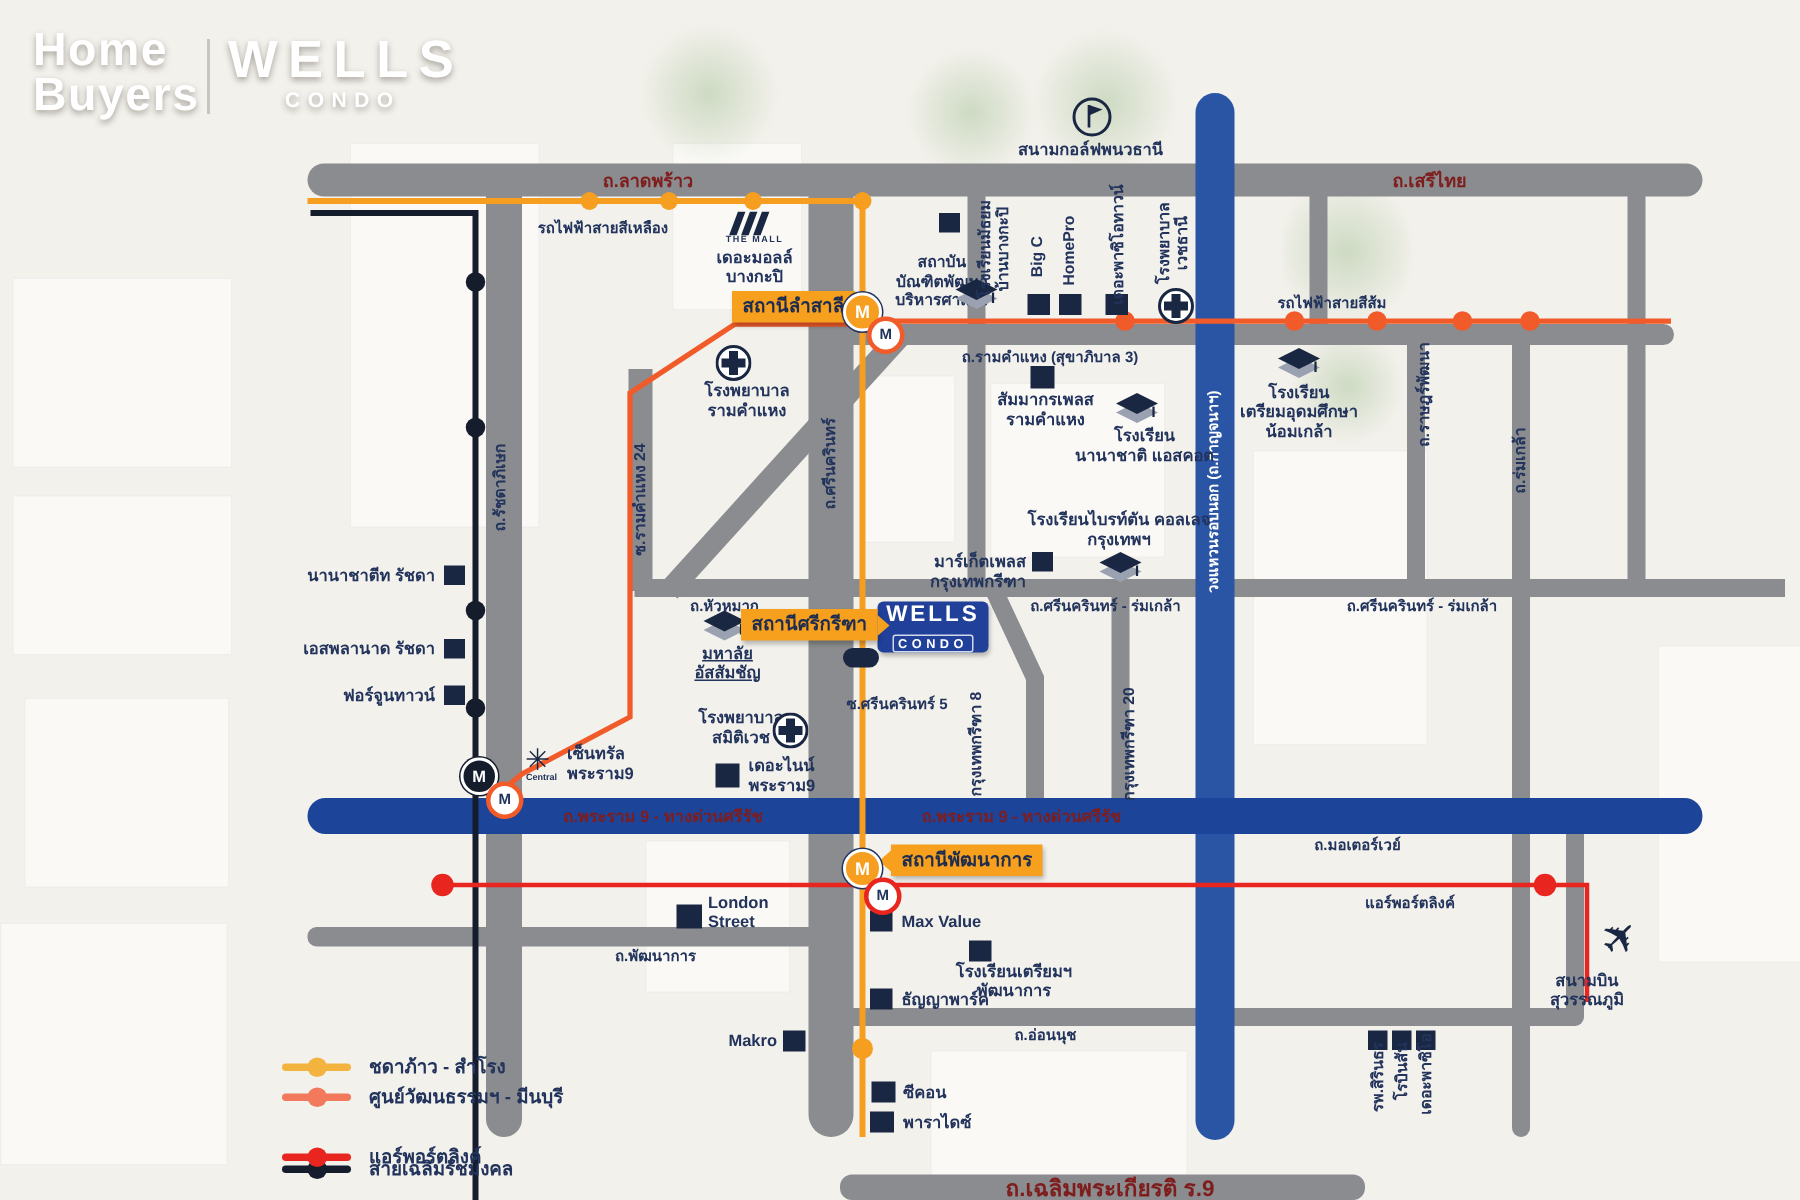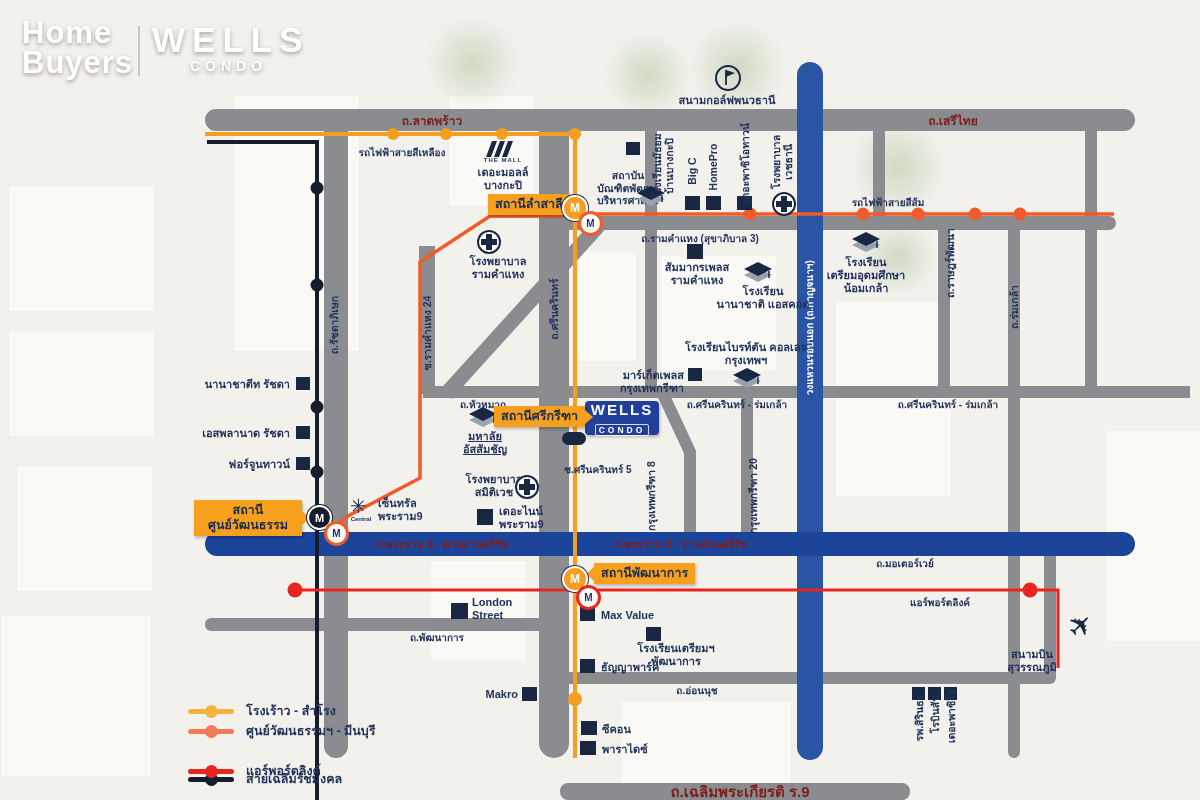--- a/index.html
+++ b/index.html
@@ -273,33 +273,31 @@
   <div class="poi la" style="left:602px;top:743px;">พาราไดซ์</div>
 
   <div class="sq" style="left:912px;top:687px;width:13px;height:13px;"></div>
   <div class="rot" style="left:884px;top:712px;width:70px;">รพ.สิรินธร</div>
   <div class="sq" style="left:928px;top:687px;width:13px;height:13px;"></div>
   <div class="rot" style="left:900px;top:708px;width:70px;">โรบินสัน</div>
   <div class="sq" style="left:944px;top:687px;width:13px;height:13px;"></div>
   <div class="rot" style="left:916px;top:710px;width:70px;">เดอะพาซิโอ</div>
 
   <div class="icon" style="left:1068px;top:608px;font-size:30px;color:#1a2742;transform:rotate(-45deg);">✈</div>
-  <div class="poi" style="left:1032px;top:648px;">สนามบิน
+  <div class="poi" style="left:1058px;top:648px;">สนามบิน
 สุวรรณภูมิ</div>
 
   <div class="wellsbox">
     <div class="w1">WELLS</div>
     <div class="w2">CONDO</div>
   </div>
 
   <div class="stbox ar" style="left:488px;top:194px;">สถานีลำสาลี</div>
   <div class="stbox ar" style="left:494px;top:406px;">สถานีศรีกรีฑา</div>
   <div class="stbox al" style="left:594px;top:563px;">สถานีพัฒนาการ</div>
-  <div class="stbox ar" style="left:194px;top:500px;width:94px;">สถานี
-ศูนย์วัฒนธรรม</div>
 
   <div class="m m-yellow" style="left:562px;top:195px;">
       <span>M</span>
     </div>
   <div class="m m-oring" style="left:578px;top:211px;">
       <span>M</span>
     </div>
   <div class="m m-yellow" style="left:562px;top:566px;">
       <span>M</span>
     </div>
@@ -309,21 +307,21 @@
   <div class="m m-black" style="left:307px;top:505px;">
       <span>M</span>
     </div>
   <div class="m m-oring" style="left:324px;top:521px;">
       <span>M</span>
     </div>
 
   <div>
     <div class="leg-row" style="left:188px;top:701px;">
       <span class="leg-line" style="background:var(--c-leg1);"></span>
-      <span class="leg-lab">โรงเร้าว - สำโรง</span>
+      <span class="leg-lab">ชดาภ้าว - สำโรง</span>
     </div>
     <div class="leg-row" style="left:188px;top:721px;">
       <span class="leg-line" style="background:var(--c-leg2);"></span>
       <span class="leg-lab">ศูนย์วัฒนธรรมฯ - มีนบุรี</span>
     </div>
     <div class="leg-row" style="left:188px;top:741px;margin-top:28px;">
       <span class="leg-line" style="background:var(--c-leg3);"></span>
       <span class="leg-lab">สายเฉลิมรัชมงคล</span>
     </div>
     <div class="leg-row" style="left:188px;top:761px;">

